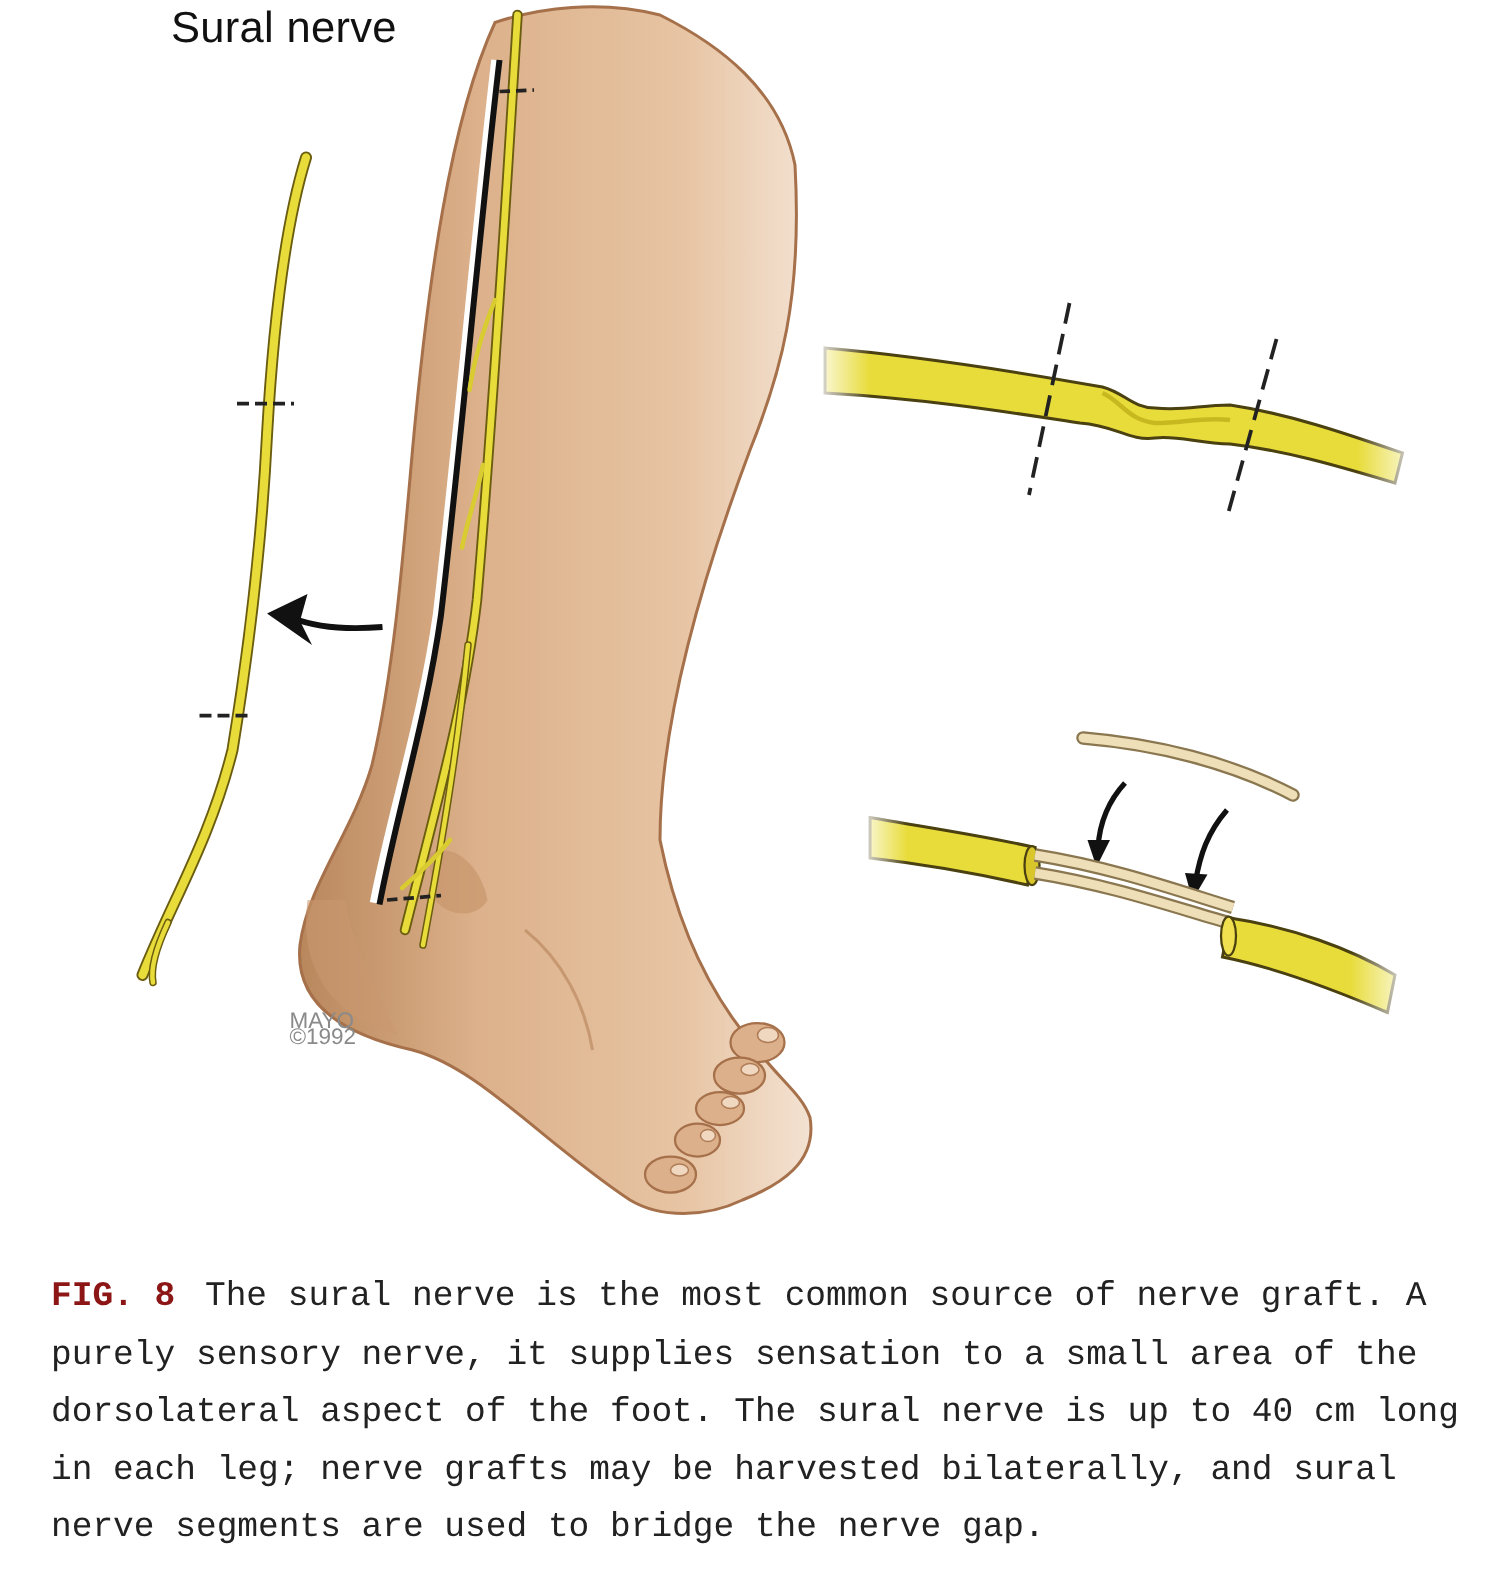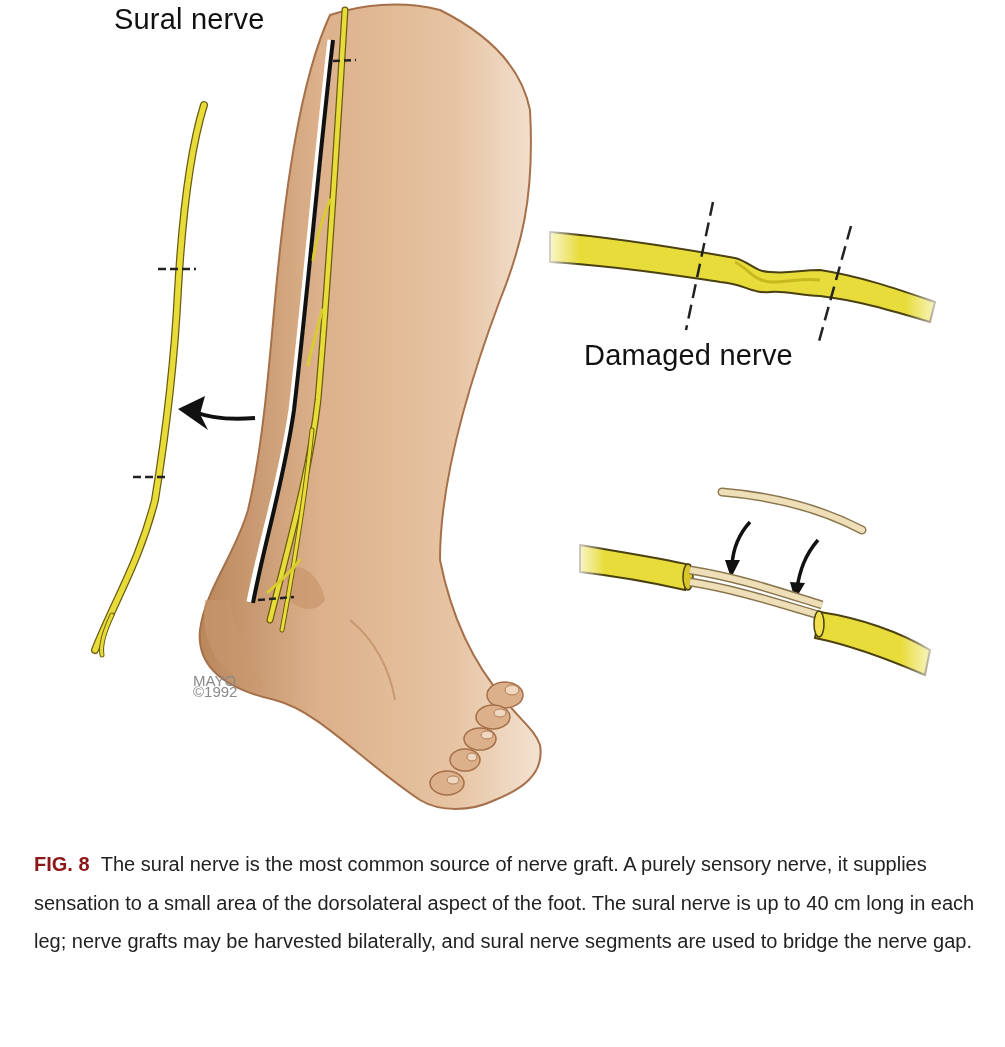--- a/index.html
+++ b/index.html
@@ -1,21 +1,21 @@
 <!DOCTYPE html>
 <html><head>
 <meta charset="utf-8">
 <style>
   html, body { margin: 0; padding: 0; background: #ffffff; }
   body { width: 1005px; height: 1047px; position: relative; overflow: hidden; font-family: "Liberation Sans", sans-serif; }
   .figure { position: absolute; left: 0; top: 0; width: 841px; height: 830px; }
   .figure svg { position: absolute; left: 0; top: 0; }
   .label { position: absolute; color: #111; font-family: "Liberation Sans", sans-serif; font-size: 29px; white-space: nowrap; letter-spacing: 0.2px; }
   .credit { position: absolute; left: 193px; top: 675px; color: #8a8a8a; font-size: 15px; line-height: 11px; font-family: "Liberation Sans", sans-serif; }
-  .caption { position: absolute; left: 34px; top: 845px; width: 950px; font-family: Liberation Sans, sans-serif; font-size: 20px; line-height: 38.5px; color: #222; }
+  .caption { position: absolute; left: 34px; top: 845px; width: 950px; font-family: Liberation Mono, monospace; font-size: 23px; line-height: 38.5px; color: #222; }
   .caption .figno { color: #8c1515; font-weight: bold; margin-right: 6px; }
 </style>
 </head>
 <body>
 
 <div class="figure">
   <svg width="1005" height="830" viewBox="0 0 1005 830">
     <defs>
       <linearGradient id="skinGrad" x1="0" y1="0" x2="1" y2="0">
         <stop offset="0" stop-color="#b9875c"></stop>
@@ -126,21 +126,20 @@
       <path d="M690,582 C740,590 780,604 822,616" fill="none" stroke="#eedfb8" stroke-width="6"></path>
 
       <path d="M820,612 C860,618 900,632 930,650 L925,675 C890,660 850,645 815,638 Z" fill="#e8dc3a" stroke="#4a4010" stroke-width="2"></path>
       <ellipse cx="819" cy="624" rx="5" ry="13" fill="#f0e050" stroke="#4a4010" stroke-width="1.5"></ellipse>
       <rect x="570" y="540" width="35" height="40" fill="url(#fadeL)"></rect>
       <rect x="900" y="635" width="45" height="45" fill="url(#fadeR)"></rect>
     </g>
   </svg>
 
   <div class="label" style="left:114px; top:3px;">Sural nerve</div>
-  <div class="label" style="left:584px; top:339px;">Damaged nerve</div>
 
   <div class="credit">
     <div>MAYO</div>
     <div>©1992</div>
   </div>
 </div>
 
 <div class="caption">
   <span class="figno">FIG. 8</span>
   <span>The sural nerve is the most common source of nerve graft. A purely sensory nerve, it supplies sensation to a small area of the dorsolateral aspect of the foot. The sural nerve is up to 40 cm long in each leg; nerve grafts may be harvested bilaterally, and sural nerve segments are used to bridge the nerve gap.</span>

